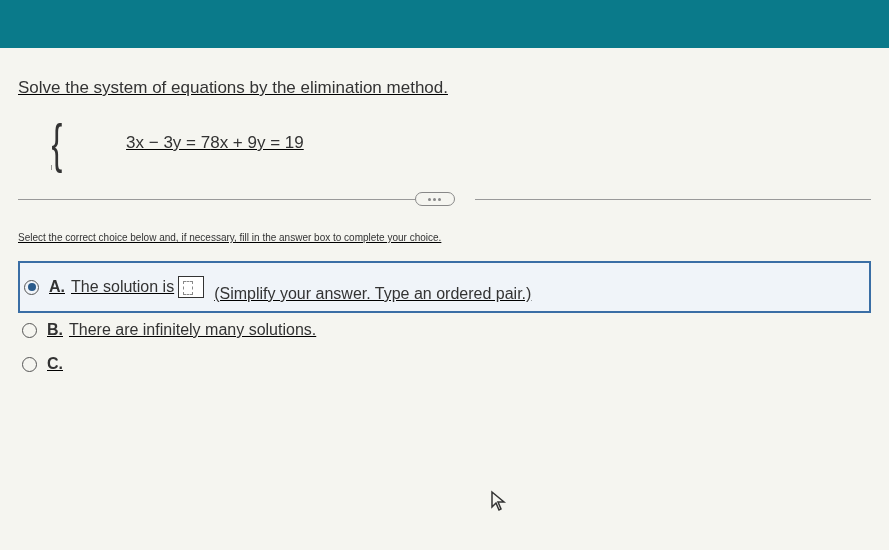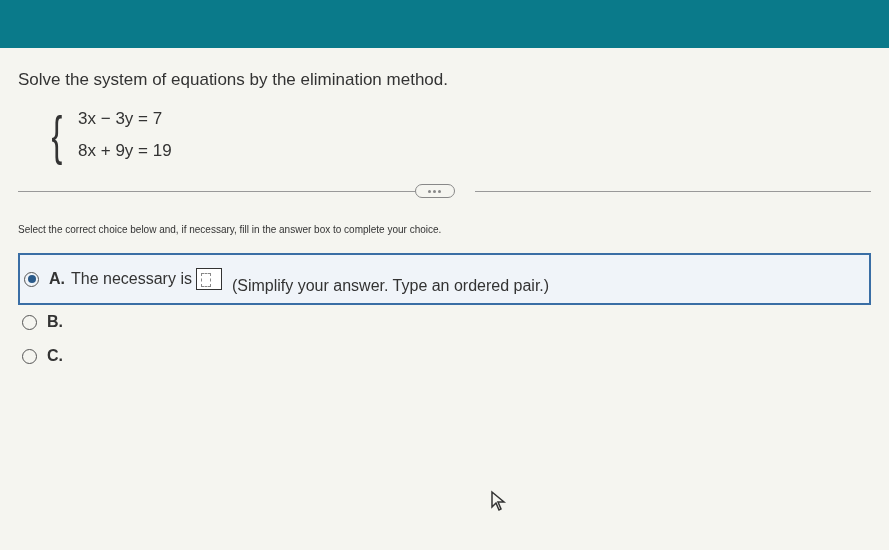--- a/index.html
+++ b/index.html
@@ -12,22 +12,23 @@
       position: relative;
     }
     .header-bar {
       background: #0a7a8a;
       height: 48px;
       width: 100%;
       box-shadow: 0 2px 4px rgba(0,0,0,0.2);
     }
     .content {
       background: #f5f5f0;
-      padding: 22px 18px 20px 18px;
+      padding: 30px 18px 20px 18px;
       min-height: 502px;
+      text-decoration: underline;
     }
     .question-text {
       font-size: 17px;
       color: #333;
       margin-bottom: 18px;
     }
     .equation-system {
       display: flex;
       align-items: center;
       margin-left: 30px;
@@ -36,22 +37,22 @@
     .brace {
       font-size: 54px;
       line-height: 54px;
       font-weight: 200;
       margin-right: 12px;
       color: #333;
       transform: scaleX(0.6);
     }
     .equations {
       display: flex;
-      flex-direction: column;
-      gap: 12px;
+      gap: 0;
+      margin-left: 48px;
     }
     .equation {
       font-size: 17px;
       color: #333;
     }
     .divider-row {
       display: flex;
       align-items: center;
       margin: 18px 0 26px 0;
     }
@@ -178,28 +179,29 @@
     </div>
     <div class="divider"></div>
   </div>
 
   <div class="instruction">Select the correct choice below and, if necessary, fill in the answer box to complete your choice.</div>
 
   <div class="choices">
     <div class="choice-row selected-row">
       <span class="radio selected"></span>
       <span class="choice-label">A.</span>
-      <span>The necessary is</span>
+      <span>The solution is</span>
       <span class="answer-box"></span>
       <span class="hint">(Simplify your answer. Type an ordered pair.)</span>
     </div>
 
     <div class="choice-row">
       <span class="radio"></span>
       <span class="choice-label">B.</span>
+      <span>There are infinitely many solutions.</span>
     </div>
 
     <div class="choice-row">
       <span class="radio"></span>
       <span class="choice-label">C.</span>
     </div>
   </div>
 </div>
 
 <div class="cursor">

